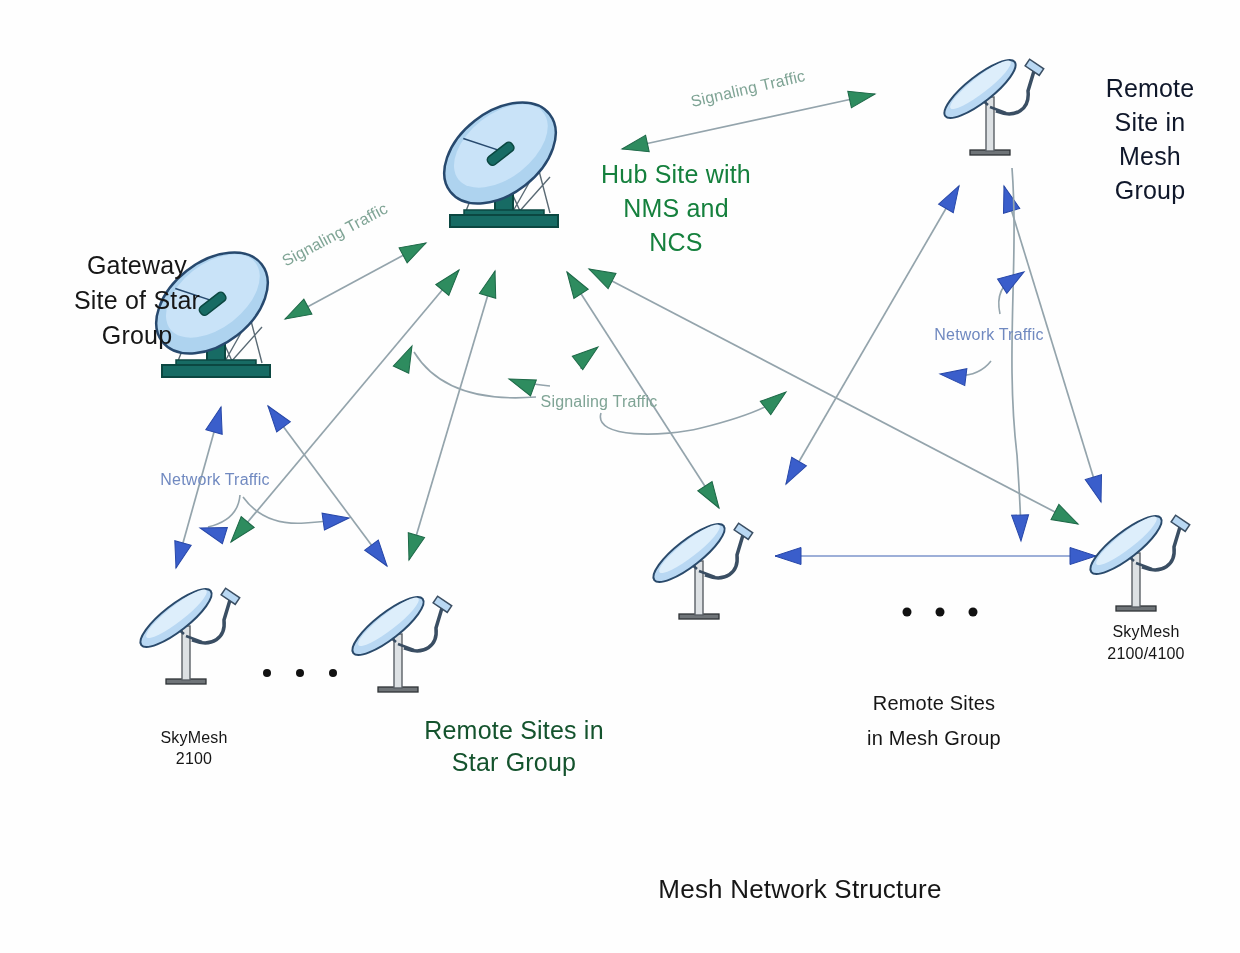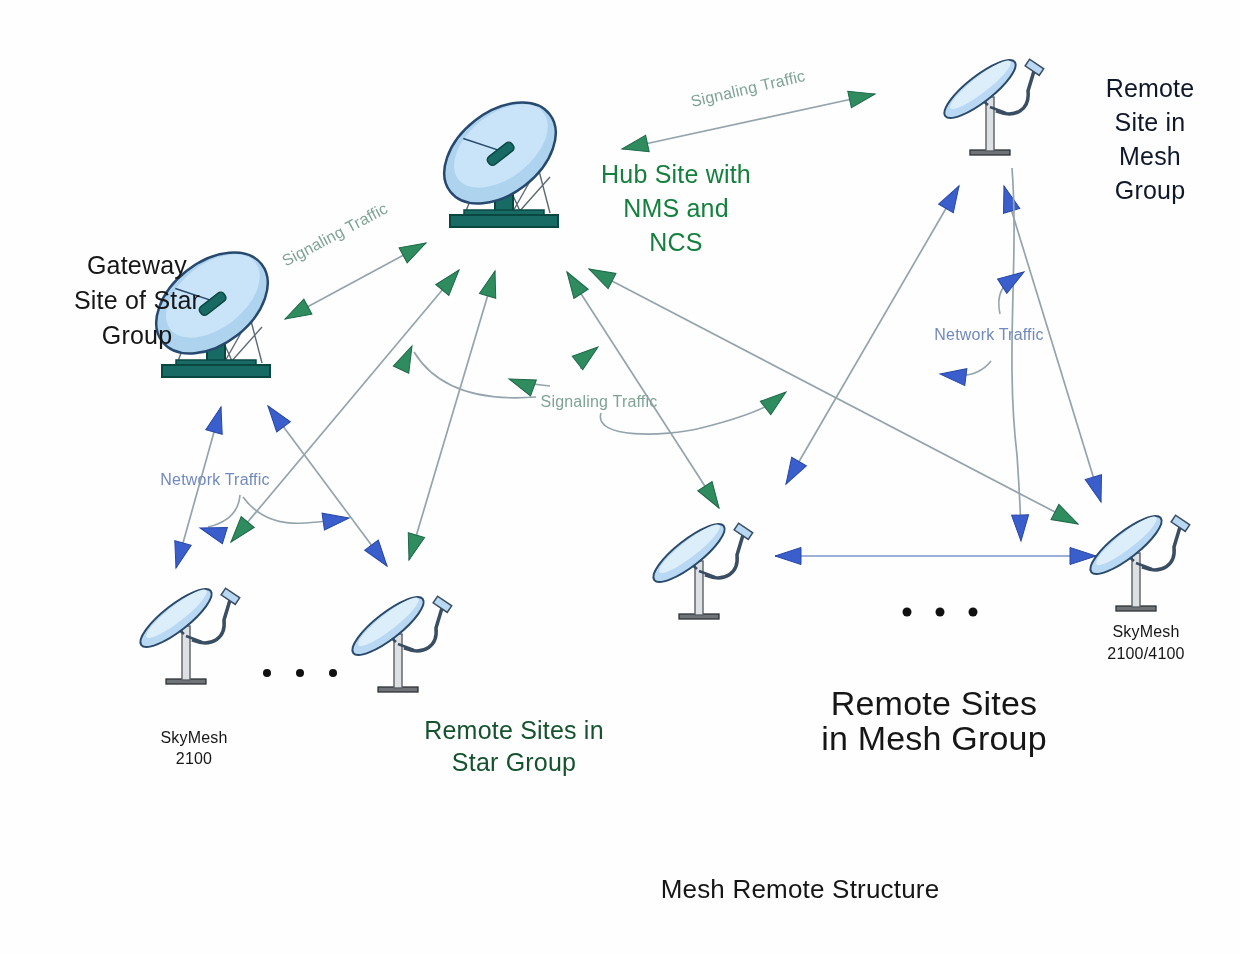--- a/index.html
+++ b/index.html
@@ -128,26 +128,26 @@
 Group</div>
       <div class="diagram-label" style="left: 676px; top: 157px; font-size: 25px; line-height: 34px; color: #15803d;">Hub Site with
 NMS and
 NCS</div>
       <div class="diagram-label" style="left: 1150px; top: 71px; font-size: 25px; line-height: 34px; color: #0f172a;">Remote
 Site in
 Mesh
 Group</div>
       <div class="diagram-label" style="left: 514px; top: 714px; font-size: 25px; line-height: 32px; color: #14532d;">Remote Sites in
 Star Group</div>
-      <div class="diagram-label" style="left: 934px; top: 686px; font-size: 34px; line-height: 35px; color: rgb(22, 22, 22);">Remote Sites
+      <div class="diagram-label" style="left: 934px; top: 686px; font-size: 20px; line-height: 35px; color: rgb(22, 22, 22);">Remote Sites
 in Mesh Group</div>
       <div class="diagram-label" style="left: 194px; top: 727px; font-size: 16px; line-height: 21px; color: rgb(22, 22, 22);">SkyMesh
 2100</div>
       <div class="diagram-label" style="left: 1146px; top: 621px; font-size: 16px; line-height: 22px; color: rgb(22, 22, 22);">SkyMesh
 2100/4100</div>
       <div class="diagram-label" style="left: 335px; top: 226px; font-size: 16px; color: rgb(127, 164, 149); transform: translateX(-50%) rotate(-28deg);">Signaling Traffic</div>
       <div class="diagram-label" style="left: 748px; top: 80px; font-size: 16px; color: rgb(127, 164, 149); transform: translateX(-50%) rotate(-13deg);">Signaling Traffic</div>
       <div class="diagram-label" style="left: 599px; top: 393px; font-size: 16px; color: rgb(127, 164, 149);">Signaling Traffic</div>
       <div class="diagram-label" style="left: 215px; top: 471px; font-size: 16px; color: rgb(112, 137, 192);">Network Traffic</div>
       <div class="diagram-label" style="left: 989px; top: 326px; font-size: 16px; color: rgb(112, 137, 192);">Network Traffic</div>
-      <div class="diagram-label" style="left: 800px; top: 874px; font-size: 26px; color: rgb(22, 22, 22);">Mesh Remote Structure</div>
+      <div class="diagram-label" style="left: 800px; top: 874px; font-size: 26px; color: rgb(22, 22, 22);">Mesh Network Structure</div>
     </div>
 </div>
 
 </body></html>

